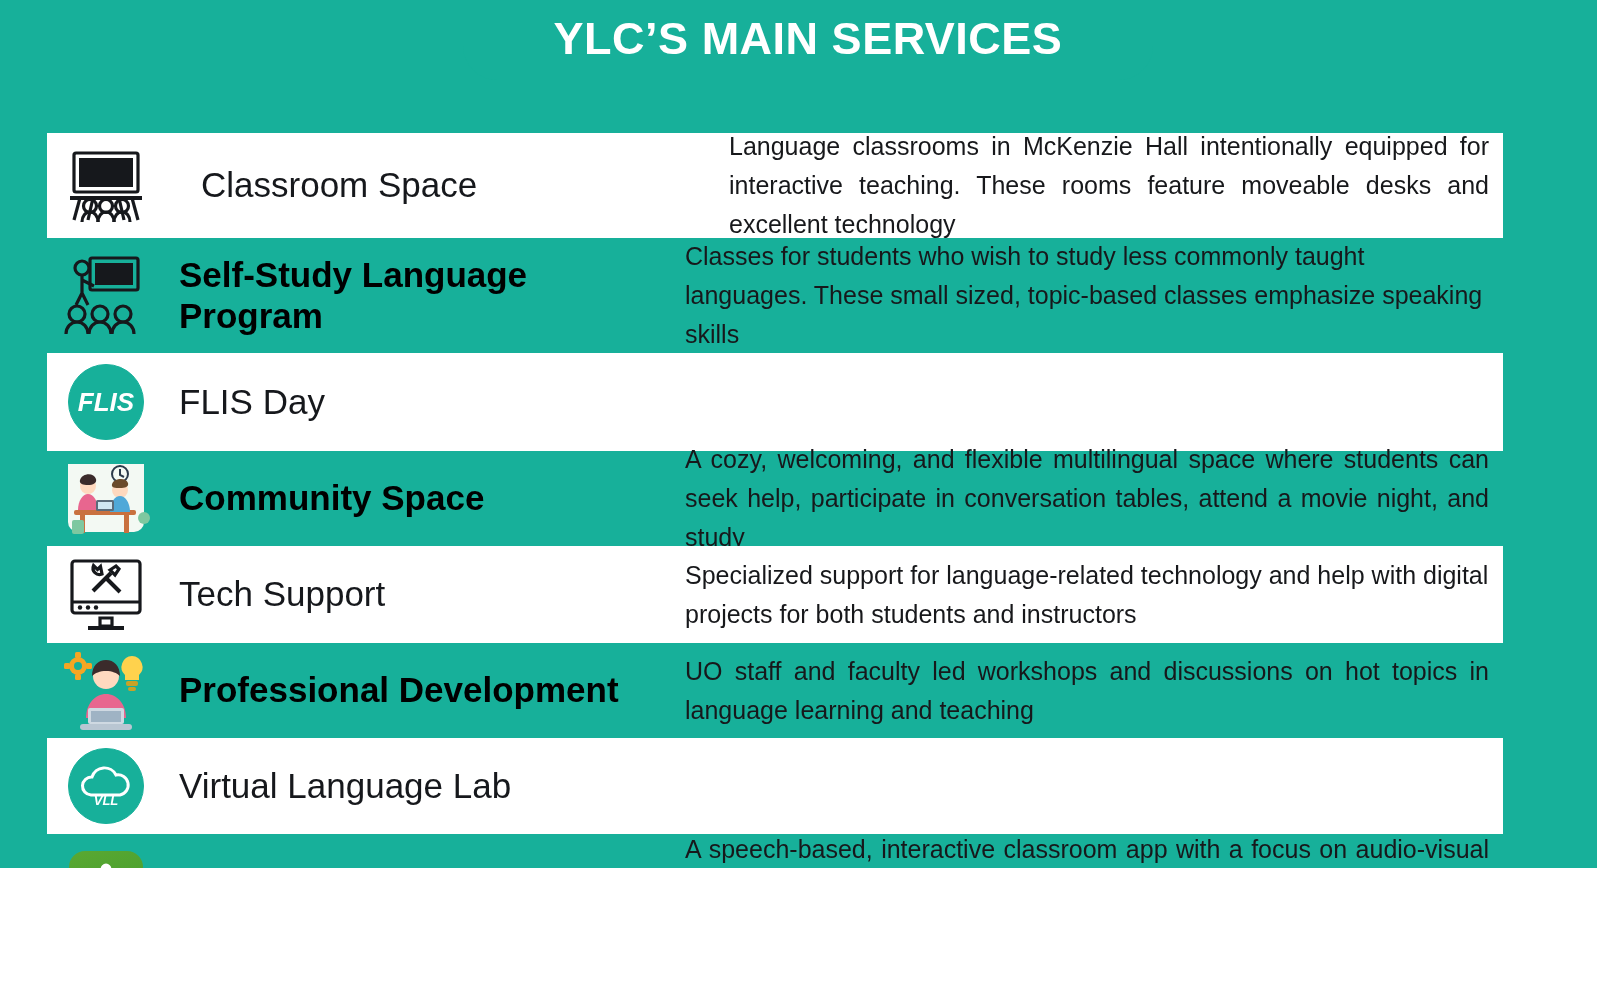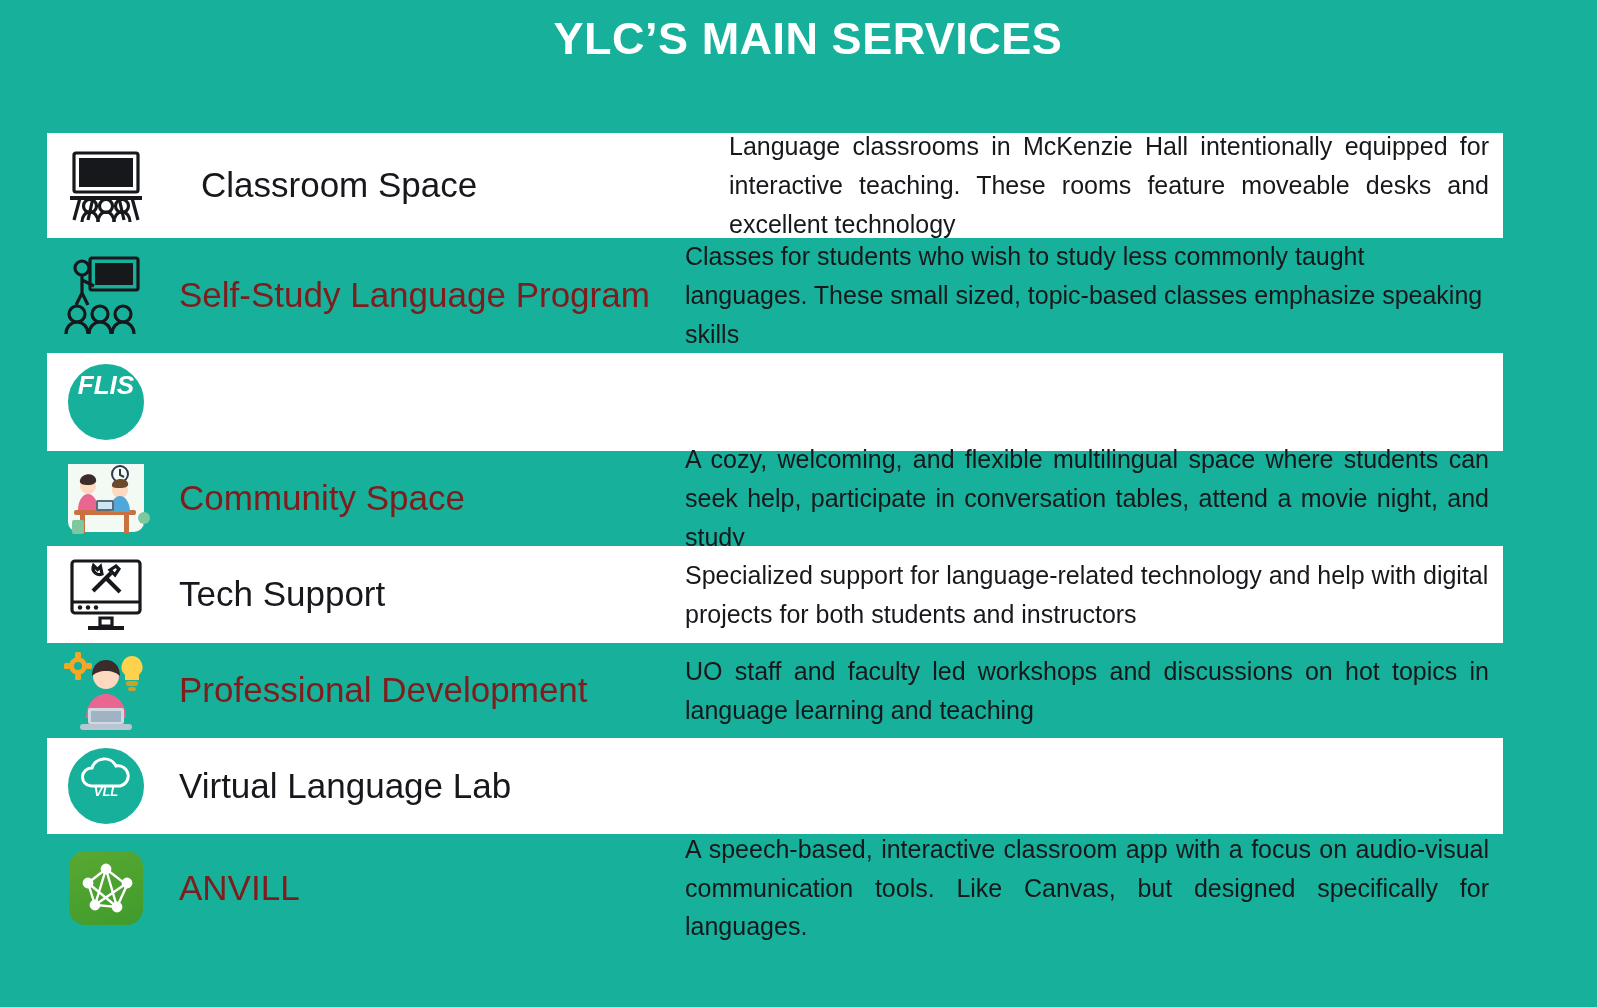--- a/index.html
+++ b/index.html
@@ -4,21 +4,21 @@
 <style>
   * { box-sizing: border-box; }
   html, body {
     margin: 0; padding: 0;
     background: #ffffff;
     font-family: "Liberation Sans", sans-serif;
   }
   #page {
     position: relative;
     width: 1597px;
-    height: 1007px;
+    height: 868px;
     background: #17b09a;
     overflow: hidden;
   }
   
   .header-wrap {
     position: absolute;
     top: 0; left: 0; right: 0;
     height: 92px;
   }
   .title-plate {
@@ -80,21 +80,21 @@
     align-items: center;
     padding-left: 14px;
     padding-right: 10px;
   }
   .label-cell .label {
     font-size: 35px;
     color: #16181c;
     line-height: 1.16;
     font-weight: 400;
   }
-  .row.dark .label-cell .label { color: #7f1d1d; }
+  .row.dark .label-cell .label { color: #000000; font-weight: bold; }
   .label-spread {
     display: block;
     width: 100%;
   }
   .desc-cell {
     flex: 1 1 auto;
     display: flex;
     align-items: center;
     padding-right: 14px;
   }
@@ -117,22 +117,22 @@
   .h-vll       { height: 96px; }
   .h-anvill    { height: 108px; }
 
   
   .ico { display: block; }
 
   .badge-circle {
     width: 76px; height: 76px;
     border-radius: 50%;
     background: #17b09a;
-    border: 6px solid #0369a1;
-    display: flex; justify-content: center;
+    border: 1px solid #0369a1;
+    display: flex; align-items: center; justify-content: center;
     color: #ffffff;
     font-size: 26px;
     font-weight: bold;
     font-style: italic;
   }
   .badge-circle.onwhite {
     background: #17b09a;
     border-color: #17b09a;
   }
   .anvill-tile {
@@ -202,20 +202,23 @@
       <div class="desc-cell">
         <div class="desc noj">Classes for students who wish to study less commonly taught languages. These small sized, topic-based classes emphasize speaking skills</div>
       </div>
     </div>
 
     <div class="row light h-flis">
       <div class="icon-cell">
         <div class="badge-circle onwhite">
           <span>FLIS</span>
         </div>
+      </div>
+      <div class="label-cell">
+        <span class="label">FLIS Day</span>
       </div>
     </div>
 
     <div class="row dark h-community">
       <div class="icon-cell">
         <svg class="ico" width="96" height="82" viewBox="0 0 96 82">
           <path d="M10 6h76v58a10 10 0 0 1-10 10H20A10 10 0 0 1 10 64z" fill="#f3f9f3"></path>
           <circle cx="62" cy="16" r="8" fill="none" stroke="#2b3a4a" stroke-width="2"></circle>
           <path d="M62 11v6l4 2" stroke="#2b3a4a" stroke-width="2" fill="none"></path>
           <rect x="16" y="52" width="62" height="5" rx="2" fill="#c9713f"></rect>

